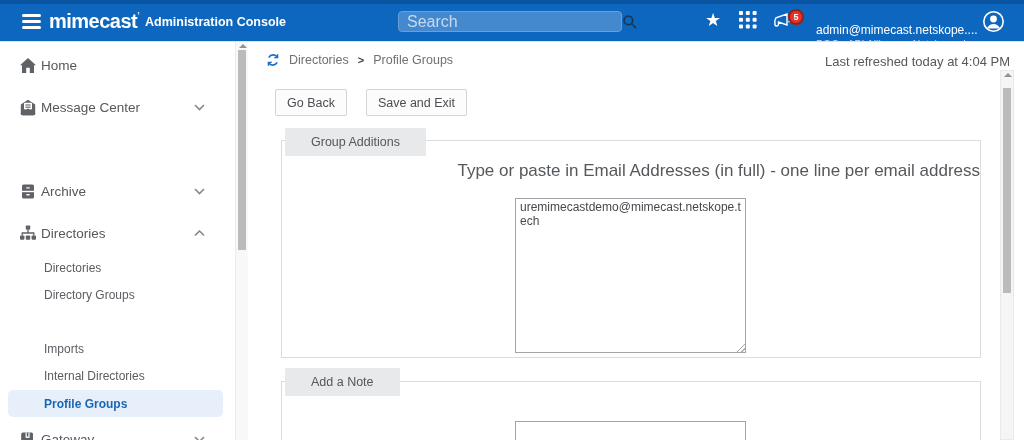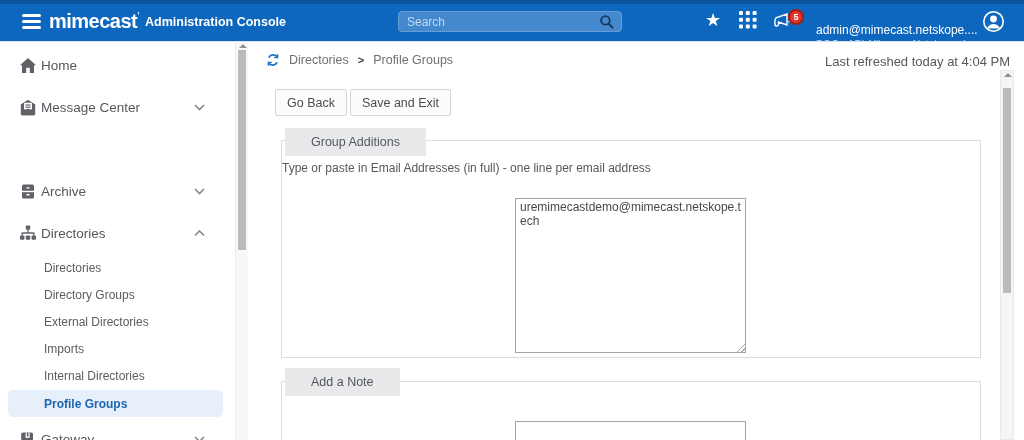--- a/index.html
+++ b/index.html
@@ -12,21 +12,21 @@
     background:#0d67bf; box-shadow:inset 0 4px 0 #0a55a2; border-bottom:1px solid #d7e4f2; }
   .hamburger { position:absolute; left:22px; top:14px; width:19px; height:15px; cursor:pointer; }
   .hamburger span { display:block; width:19px; height:2.6px; background:#fff; border-radius:2px; margin-bottom:3.4px; }
   .brand { position:absolute; left:49px; top:10px; color:#fff; font-size:20px; font-weight:bold;
     letter-spacing:-0.5px; }
   .brand-mark { font-size:9px; vertical-align:top; line-height:10px; opacity:.85; }
   .app-title { position:absolute; left:145px; top:15px; color:#fff; font-size:12.5px; font-weight:bold; }
   .searchbox { position:absolute; left:398px; top:11px; width:224px; height:21px;
     background:#4489ce; border:1px solid #679fd8; border-radius:4px; display:flex; align-items:center; }
   .searchbox input { flex:1; background:transparent; border:none; outline:none; color:#eaf2fb;
-    font-size:12px; padding:0 8px; font-family:"Liberation Sans", sans-serif; }
+    font-size:16px; padding:0 8px; font-family:"Liberation Sans", sans-serif; }
   .searchbox input::placeholder { color:#c6d9ee; }
   .search-ic { margin-right:7px; display:flex; }
   .tb-ic { position:absolute; top:11px; display:flex; align-items:center; justify-content:center; cursor:pointer; }
   .star { left:705px; color:#fff; font-size:18px; top:9px; }
   .grid9 { left:739px; }
   .mega { left:773px; }
   .badge { position:absolute; left:788px; top:9px; min-width:16px; height:16px; border-radius:50%;
     background:#e2342a; border:2px solid #a31d12; color:#fff; font-size:9px; font-weight:bold;
     display:flex; align-items:center; justify-content:center; }
   .acct { position:absolute; left:816px; top:7px; width:160px; line-height:1.25; cursor:pointer;margin-top:16px; }
@@ -49,31 +49,31 @@
   .sb-thumb { position:absolute; left:2px; top:8px; width:8px; height:200px; background:#b9bbbd; }
   .scroll-arrow-up { position:absolute; left:3px; top:2px; width:0; height:0;
     border-left:4px solid transparent; border-right:4px solid transparent; border-bottom:4px solid #8f9294; }
 
   
   .main { position:absolute; left:248px; top:42px; width:776px; height:398px; background:#fff; }
   .crumbs { position:absolute; left:18px; top:11px; display:flex; align-items:center; gap:9px; }
   .crumb { font-size:12.5px; color:#6d7175; cursor:pointer; }
   .crumb-sep { font-size:11px; color:#3f4245; font-weight:bold; }
   .refreshed { position:absolute; right:14px; top:12px; font-size:13px; color:#55585c; }
-  .toolbar { position:absolute; left:27px; top:47px; display:flex; gap:3px; }
+  .toolbar { position:absolute; left:27px; top:47px; display:flex; gap:19px; }
   .btn { background:#fcfcfc; border:1px solid #d3d4d6; border-radius:2px; height:27px;
     padding:0 11px; font-size:12.5px; color:#4a4d51; font-family:"Liberation Sans", sans-serif; cursor:pointer; }
   .tab { position:absolute; left:37px; background:#e8e9eb; color:#54575b; font-size:12.5px;
     padding:7px 26px; z-index:2; cursor:default; }
   .tab1 { top:86px; }
   .tab2 { top:326px; }
   .panel { position:absolute; left:33px; width:700px; border:1px solid #dadcde; background:#fff; z-index:1; }
   .panel1 { top:98px; height:218px; }
   .panel2 { top:339px; height:120px; }
-  .instruction { text-align:left; margin-top:20px; font-size:12px; color:#55585c; }
+  .instruction { text-align:right; margin-top:20px; font-size:17px; color:#55585c; }
   .ta-wrap { position:absolute; left:233px; width:231px; }
   .ta1 { top:57px; height:155px; }
   .ta2 { top:39px; height:100px; }
   .ta-wrap textarea { width:100%; height:100%; resize:none; border:1px solid #a2a5a8;
     font-family:"Liberation Sans", sans-serif; font-size:12px; color:#45484c; padding:1px 4px;
     outline:none; overflow:hidden; }
   .grabber { position:absolute; right:1px; bottom:1px; width:11px; height:11px;
     background:repeating-linear-gradient(-45deg, transparent 0 2px, #a8abad 2px 3px);
     clip-path:polygon(100% 0, 100% 100%, 0 100%); pointer-events:none; }
   .main-scroll { position:absolute; left:752px; top:28px; width:14px; height:370px;
@@ -207,23 +207,20 @@
           </svg>
       </span>
     </div>
 
     <div class="sub-item" style="top:212px">
       <span>Directories</span>
     </div>
     <div class="sub-item" style="top:239px">
       <span>Directory Groups</span>
     </div>
-    <div class="sub-item" style="top:266px">
-      <span>External Directories</span>
-    </div>
     <div class="sub-item" style="top:293px">
       <span>Imports</span>
     </div>
     <div class="sub-item" style="top:320px">
       <span>Internal Directories</span>
     </div>
     <div class="sub-item selected" style="top:348px">
       <span>Profile Groups</span>
     </div>
 

